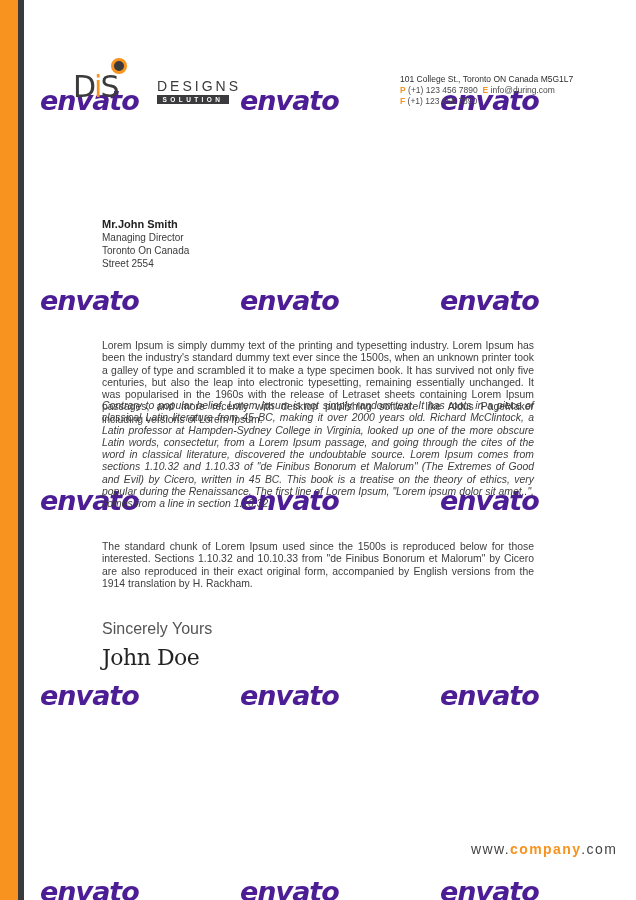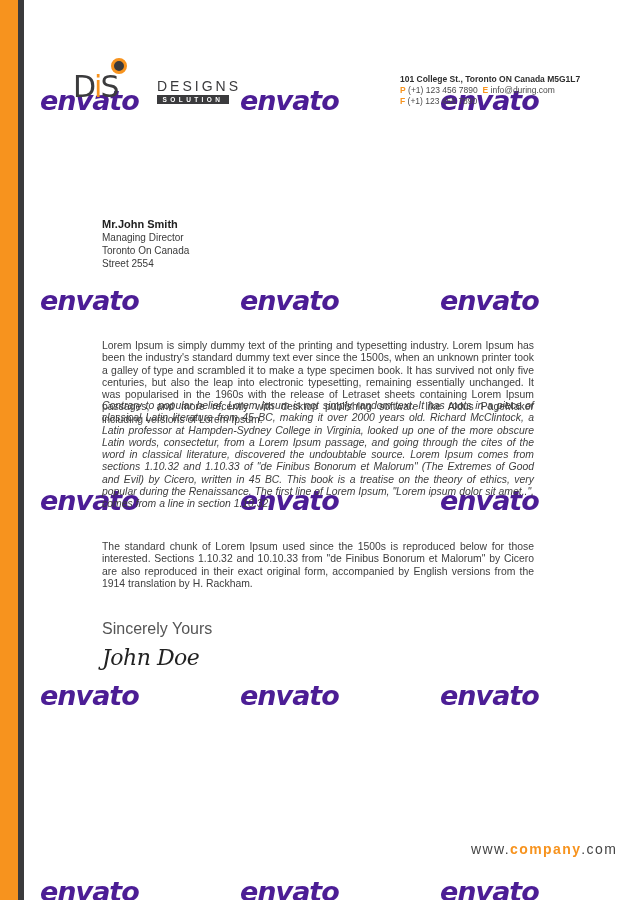--- a/index.html
+++ b/index.html
@@ -15,33 +15,33 @@
   .logo .big { position:absolute; top:2px; font-family:"DejaVu Sans", sans-serif; font-weight:normal;
                font-size:30px; line-height:46px; color:#3b3b3d; letter-spacing:-2px; }
   .logo .big .i { color:#f7931e; }
   .logo .dot { position:absolute; left:38px; top:-4px; width:10px; height:10px; border-radius:50%;
                border:3px solid #f7931e; background:#3b3b3d; }
   .logo .designs { position:absolute; left:84px; top:16px; font-size:14px; letter-spacing:3px; color:#3b3b3d;text-align:right; }
   .logo .solution { position:absolute; left:84px; top:33px; width:72px; height:9px; background:#3b3b3d;
                     color:#fff; font-size:6.5px; font-weight:bold; letter-spacing:3.4px; line-height:9px; text-align:center; }
 
   .contact { position:absolute; left:400px; top:74px; font-size:8.5px; line-height:11px; color:#4a4a4a; }
-  .contact .addr { font-weight:bold; color:#2d2d2d; }
+  .contact .addr { font-weight:normal; color:#2d2d2d; }
   .contact .lbl { color:#f7931e; font-weight:bold; }
 
   .recipient { position:absolute; left:102px; top:218px; font-size:10px; line-height:13px; color:#3a3a3a; }
   .recipient .name { font-weight:bold; font-size:11px; color:#222; }
 
   .body { position:absolute; left:102px; width:432px; font-size:10.4px; line-height:12.3px; text-align:justify; color:#3d3d3d; }
   .p1 { top:292px;margin-top:48px; }
   .p2 { top:400px;font-style:italic; }
   .p3 { top:541px; }
 
   .closing { position:absolute; left:102px; top:620px; font-size:16px; color:#555; }
-  .signature { position:absolute; left:102px; top:645px; font-family:"DejaVu Serif", serif; font-style:italic;
+  .signature { position:absolute; left:102px; top:645px; font-family:"DejaVu Serif", serif; 
                font-size:22px; color:#222; letter-spacing:-0.5px; }
 
   .website { position:absolute; left:471px; top:841px; font-size:14px; letter-spacing:1.4px; color:#444; }
   .website .hl { color:#f7931e; font-weight:bold; }
 </style>
 </head>
 <body>
 
 <div class="bar-orange"></div>
 <div class="bar-dark"></div>

